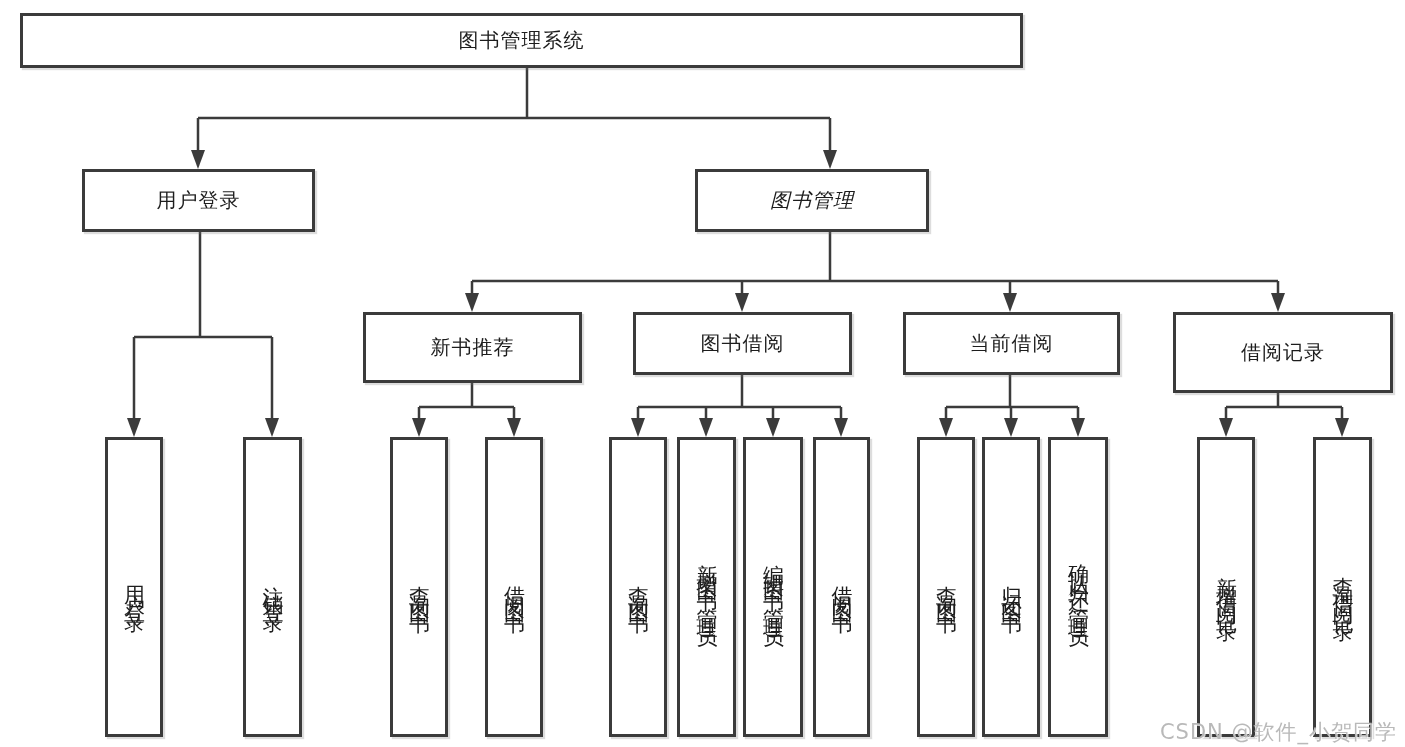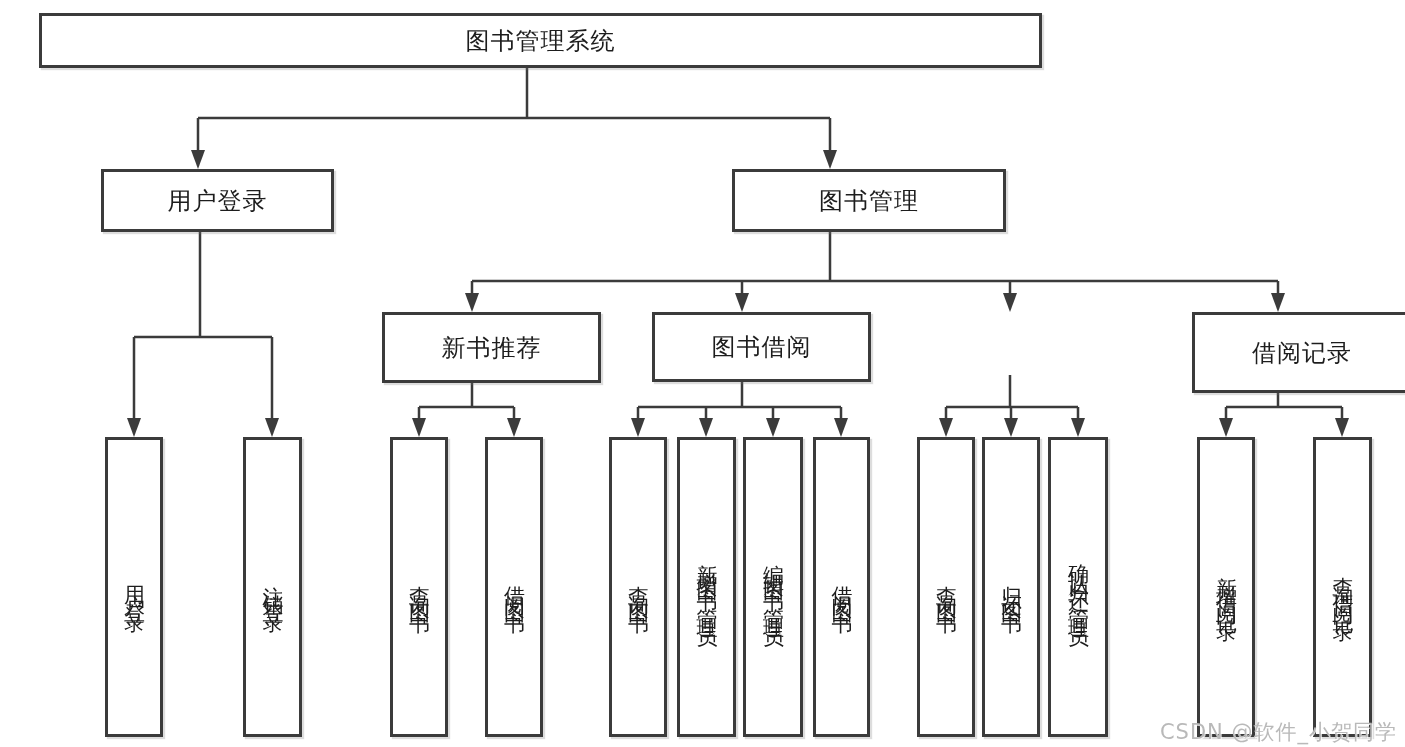--- a/index.html
+++ b/index.html
@@ -27,24 +27,23 @@
     border: 3px solid #3b3b3b;
     background: #ffffff;
     display: flex;
     align-items: center;
     justify-content: center;
     color: #1d1d1d;
     z-index: 2;
     box-shadow: 2px 2px 1px rgba(120,120,120,0.25);
   }
   .hnode {
-    font-size: 24px;
+    font-size: 20px;
     letter-spacing: 1px;
     white-space: nowrap;
-    margin-left: 19px;
   }
   .leaf {
     top: 437px;
     height: 300px;
     font-size: 21px;
   }
   .leaf .vtext {
     writing-mode: vertical-rl;
     text-orientation: mixed;
     letter-spacing: 9px;
@@ -107,29 +106,32 @@
     </g>
   </svg>
 
   <div class="box hnode" style="left:20px; top:13px; width:1003px; height:55px;">
     <span>图书管理系统</span>
   </div>
 
   <div class="box hnode" style="left:82px; top:169px; width:233px; height:63px;">
     <span>用户登录</span>
   </div>
-  <div class="box hnode" style="left:713px; top:169px; width:274px; height:63px;">
+  <div class="box hnode" style="left:695px; top:169px; width:234px; height:63px;font-style:italic;">
     <span>图书管理</span>
   </div>
 
   <div class="box hnode" style="left:363px; top:312px; width:219px; height:71px;">
     <span>新书推荐</span>
   </div>
-  <div class="box hnode" style="left:633px; top:312px; width:219px; height:70px;">
+  <div class="box hnode" style="left:633px; top:312px; width:219px; height:63px;">
     <span>图书借阅</span>
+  </div>
+  <div class="box hnode" style="left:903px; top:312px; width:217px; height:63px;">
+    <span>当前借阅</span>
   </div>
   <div class="box hnode" style="left:1173px; top:312px; width:220px; height:81px;">
     <span>借阅记录</span>
   </div>
 
   <div class="box leaf" style="left:105px; width:58px;">
     <span class="vtext">用户登录</span>
   </div>
   <div class="box leaf" style="left:243px; width:59px;">
     <span class="vtext">注销登录</span>

